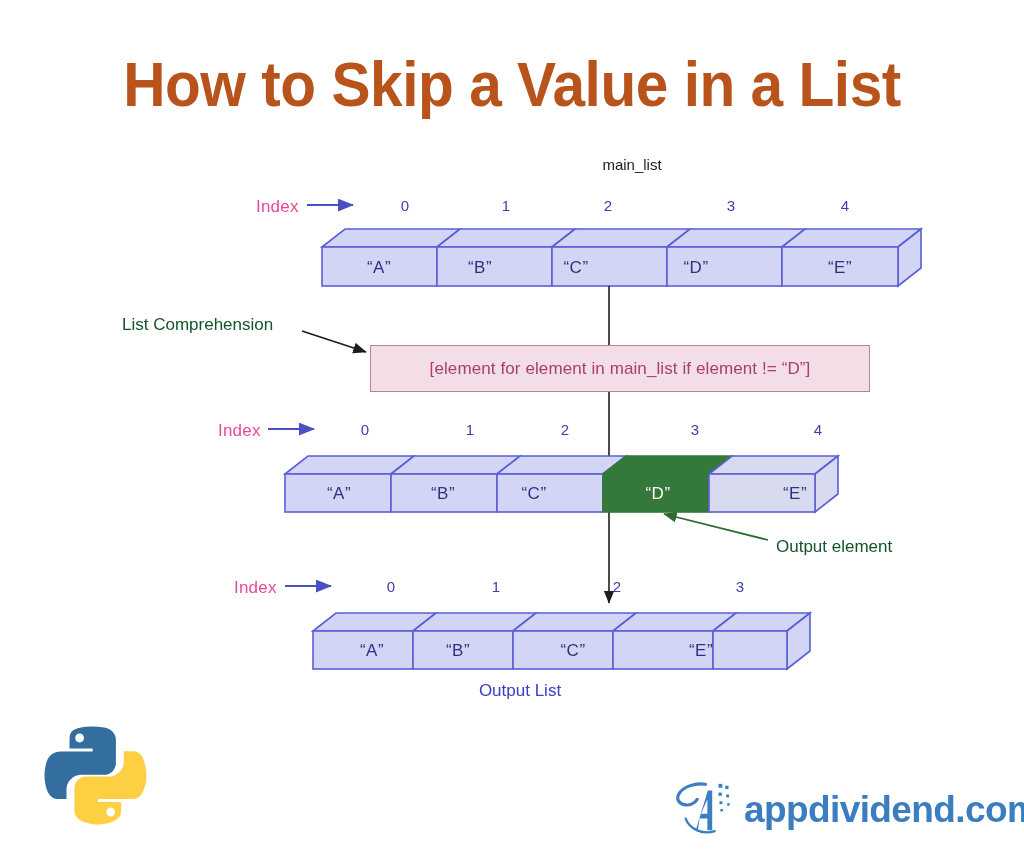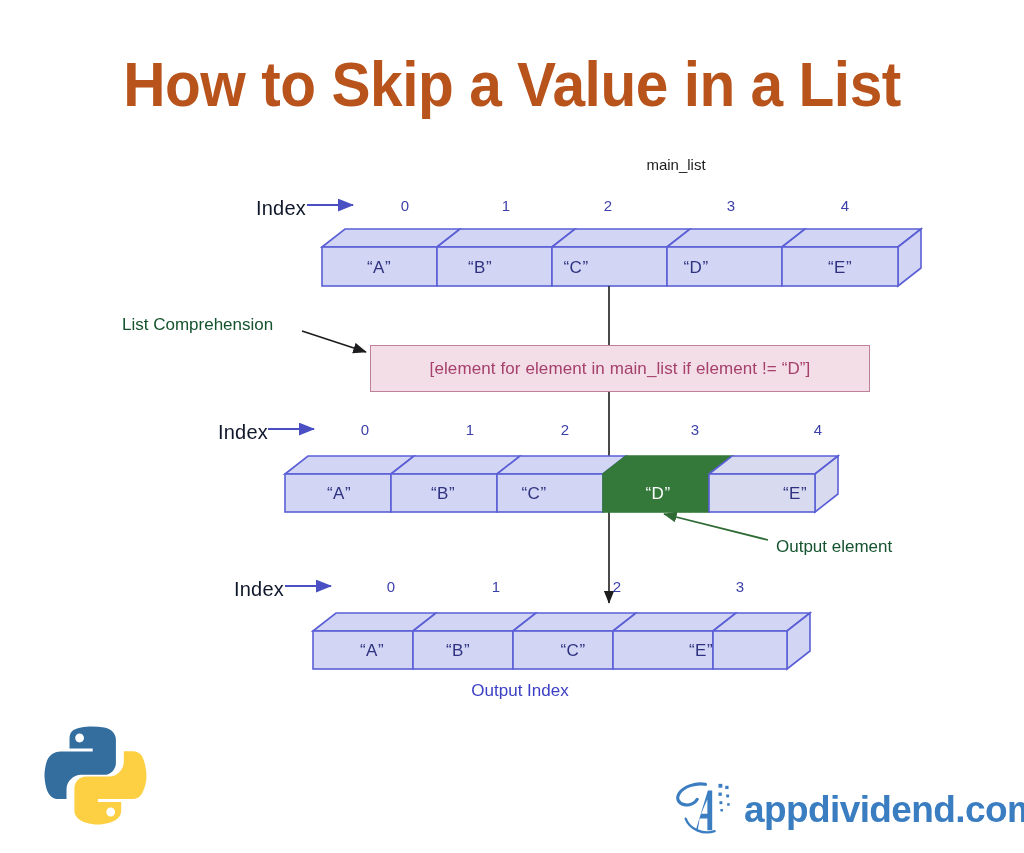--- a/index.html
+++ b/index.html
@@ -48,22 +48,22 @@
     height: 853px;
   }
 
   
   .lbl {
     position: absolute;
     white-space: nowrap;
     font-family: "Liberation Sans", sans-serif;
   }
   .idx-word {
-    font-size: 20px;
-    color: #0f172a;
+    font-size: 17px;
+    color: #ec4899;
     letter-spacing: 0.2px;
   }
   .idx-num {
     font-size: 15px;
     color: #3b3fa8;
     font-weight: normal;
     text-align: center;
     transform: translateX(-50%);
   }
   .cell-text {
@@ -75,21 +75,20 @@
   }
   .cell-text.on-green {
     color: #ffffff;
   }
   .list-title {
     font-size: 15px;
     color: #1d1d1f;
     text-align: left;
     transform: translateX(-50%);
     font-weight: normal;
-    margin-left: 44px;
   }
   .out-title {
     font-size: 17px;
     color: #3b3fc4;
     text-align: center;
     transform: translateX(-50%);
   }
   .annot {
     font-size: 17px;
     color: #14532d;
@@ -276,21 +275,21 @@
   <div class="lbl idx-num" style="left:391px; top:578px;">0</div>
   <div class="lbl idx-num" style="left:496px; top:578px;">1</div>
   <div class="lbl idx-num" style="left:617px; top:578px;">2</div>
   <div class="lbl idx-num" style="left:740px; top:578px;">3</div>
 
   <div class="lbl cell-text" style="left:372px; top:651px;">“A”</div>
   <div class="lbl cell-text" style="left:458px; top:651px;">“B”</div>
   <div class="lbl cell-text" style="left:573px; top:651px;">“C”</div>
   <div class="lbl cell-text" style="left:701px; top:651px;">“E”</div>
 
-  <div class="lbl out-title" style="left:520px; top:681px;">Output Index</div>
+  <div class="lbl out-title" style="left:520px; top:681px;">Output List</div>
 
   <svg id="python-logo" viewBox="0 0 110 110">
     <path d="M54.2 8.5c-4.0 0-7.8.35-11.1 1-9.8 1.75-11.6 5.4-11.6 12.1v8.9h23.2v3H22.7c-6.8 0-12.7 4.1-14.6 11.9-2.1 8.9-2.2 14.5 0 23.8 1.7 7 5.6 11.9 12.4 11.9h8V71.4c0-7.7 6.7-14.6 14.6-14.6h23.1c6.5 0 11.7-5.4 11.7-11.9V21.6c0-6.3-5.3-11.1-11.7-12.1-4-.65-8.2-1-12-1zM41.6 15.6c2.4 0 4.4 2 4.4 4.5 0 2.5-2 4.4-4.4 4.4-2.4 0-4.4-1.9-4.4-4.4 0-2.5 2-4.5 4.4-4.5z" fill="#336e9f"></path>
     <path d="M85.8 33.5v10.2c0 8.1-6.9 14.9-14.6 14.9H48.1c-6.4 0-11.7 5.5-11.7 11.9v22.3c0 6.3 5.5 10.1 11.7 11.9 7.4 2.2 14.5 2.6 23.4 0 5.9-1.7 11.7-5.2 11.7-11.9v-8.9H59.9v-3h35.1c6.8 0 9.4-4.8 11.7-11.9 2.4-7.4 2.3-14.5 0-23.8-1.7-6.9-4.9-11.9-11.7-11.9h-9.2zM72.7 89.6c2.4 0 4.4 1.9 4.4 4.4 0 2.5-2 4.5-4.4 4.5-2.4 0-4.4-2-4.4-4.5 0-2.5 2-4.4 4.4-4.4z" fill="#fdd043"></path>
   </svg>
 
   <svg id="brand-logo" viewBox="0 0 72 58">
     <path d="M30.5 4.5 C20 2.5 8 7 3.5 13.5 C0 18.5 2 24 8.5 25.5 C14 26.8 20 24 22 20" fill="none" stroke="#3a7dc0" stroke-width="3.2" stroke-linecap="round"></path>
     <path d="M20.5 52 L33 11 L37.5 11 L37.5 52 L32.5 52 L32.5 40 L24.5 40 L22.5 52 Z" fill="#3a7dc0"></path>
     <path d="M26 35 L32.5 35 L32.5 20 Z" fill="#ffffff"></path>

